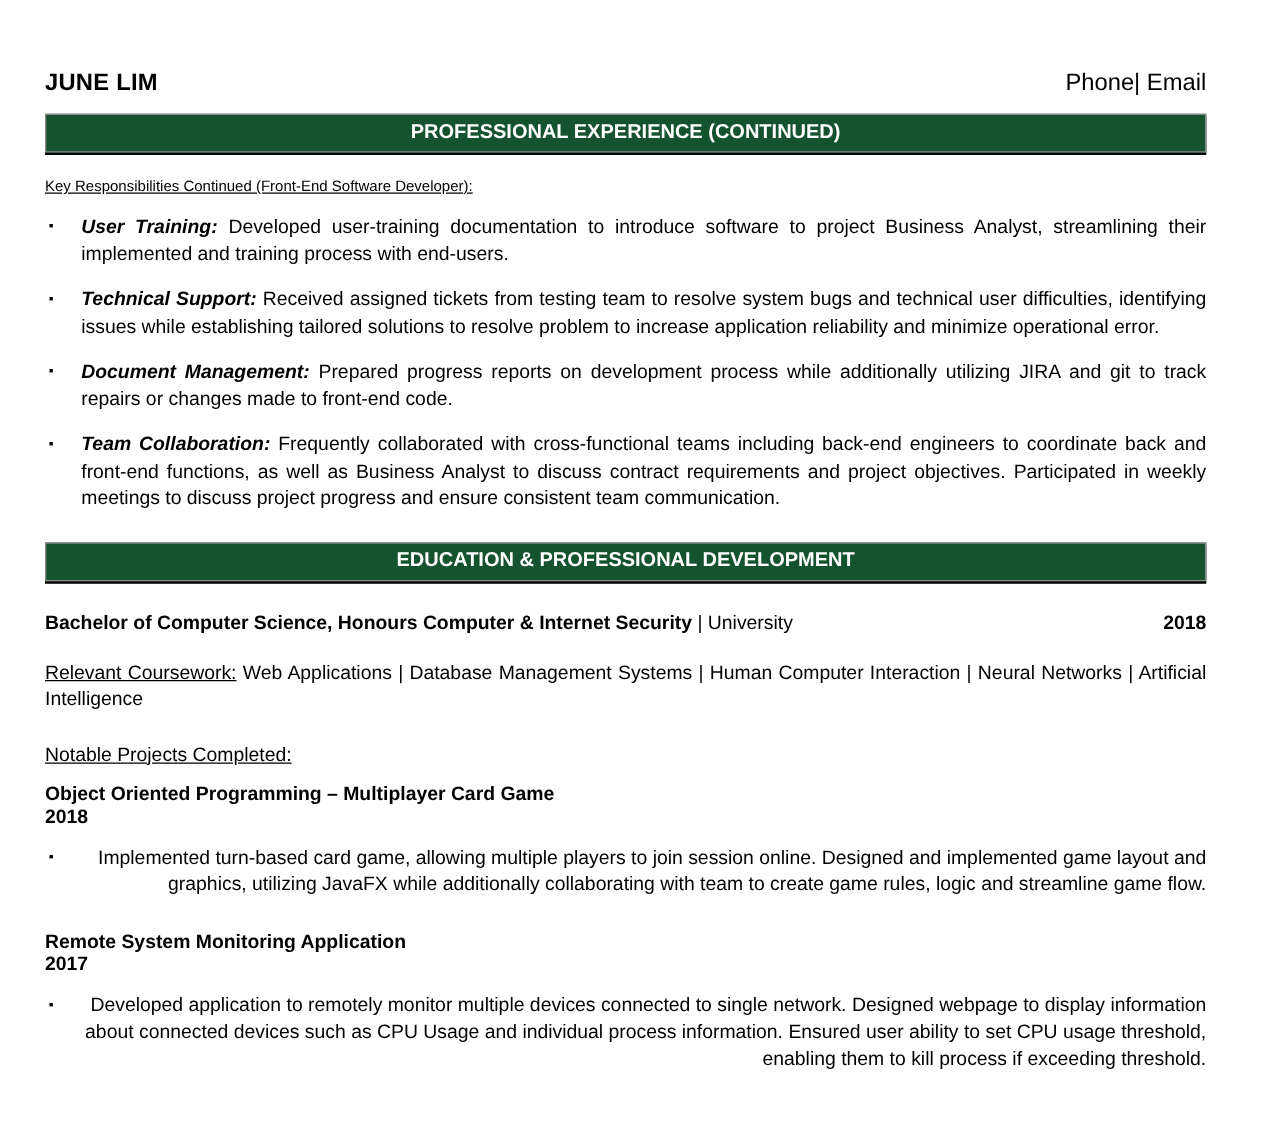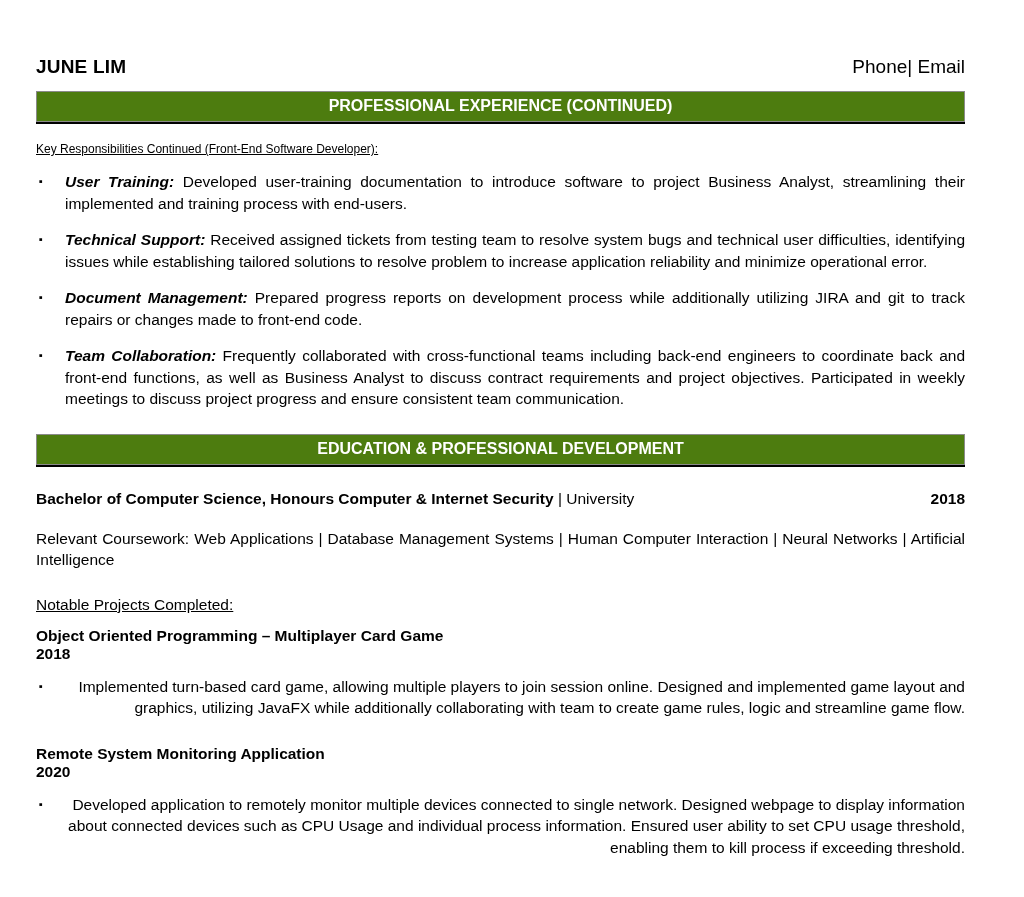--- a/index.html
+++ b/index.html
@@ -12,33 +12,33 @@
   }
   .page { padding:56px 59px 0 36px; }
 
   
   .hdr { display:flex; justify-content:space-between; align-items:flex-end; margin-bottom:13px; }
   .hdr .name { font-size:19px; font-weight:700; letter-spacing:0.2px; }
   .hdr .contact { font-size:19px; font-weight:400; }
 
   
   .bar {
-    background:#4d7c0f; color:#fff;
+    background:#14532d; color:#fff;
     text-align:center;
     font-size:16px; font-weight:700;
     padding:5px 0 6px;
     border:1px solid #8a8a8a;
     box-shadow:0 2px 0 #000;
     margin-bottom:20px;
   }
   .bar.mt { margin-top:24px; }
 
   
   .u-head { font-size:12px; text-decoration:underline; margin-bottom:15px; }
-  .u { }
+  .u { text-decoration:underline; }
   .b { font-weight:700; }
 
   .bullet-row { display:flex; margin-bottom:15px; }
   .marker { flex:none; width:29px; font-size:11px; line-height:21.5px; padding-left:3px; }
   .btext { flex:1; font-size:15.5px; line-height:21.5px; text-align:justify; }
   .btext.left { text-align:right; }
   .blabel { font-weight:700; font-style:italic; }
 
   .row-between { display:flex; justify-content:space-between; align-items:flex-start; }
   .deg-row { margin:25px 0 20px; font-size:15.5px; }
@@ -102,21 +102,21 @@
     </div>
     <div class="bullet-row">
       <span class="marker">▪</span>
       <div class="btext left">Implemented turn-based card game, allowing multiple players to join session online. Designed and implemented game layout and graphics, utilizing JavaFX while additionally collaborating with team to create game rules, logic and streamline game flow.</div>
     </div>
   </div>
 
   <div class="proj-block">
     <div class="row-between proj-row">
       <div>Remote System Monitoring Application</div>
-      <div class="year">2020</div>
+      <div class="year">2017</div>
     </div>
     <div class="bullet-row">
       <span class="marker">▪</span>
       <div class="btext left">Developed application to remotely monitor multiple devices connected to single network. Designed webpage to display information about connected devices such as CPU Usage and individual process information. Ensured user ability to set CPU usage threshold, enabling them to kill process if exceeding threshold.</div>
     </div>
   </div>
 
 </div>
 
 </body></html>

